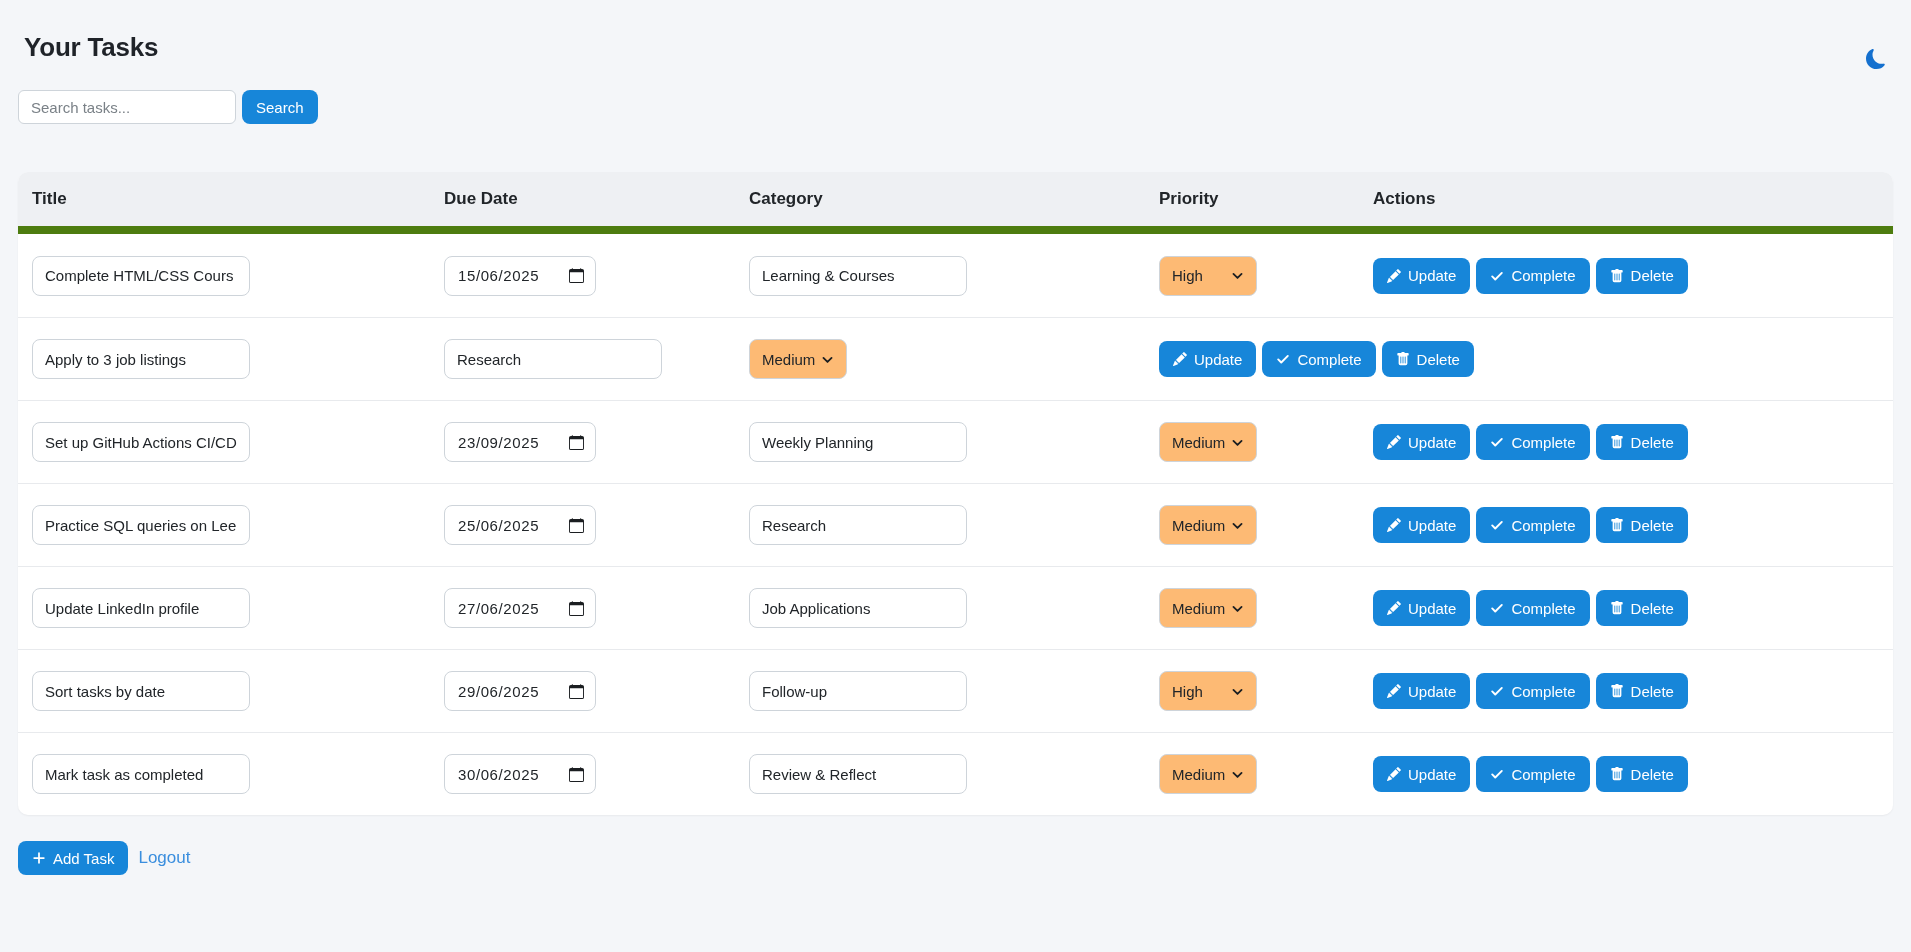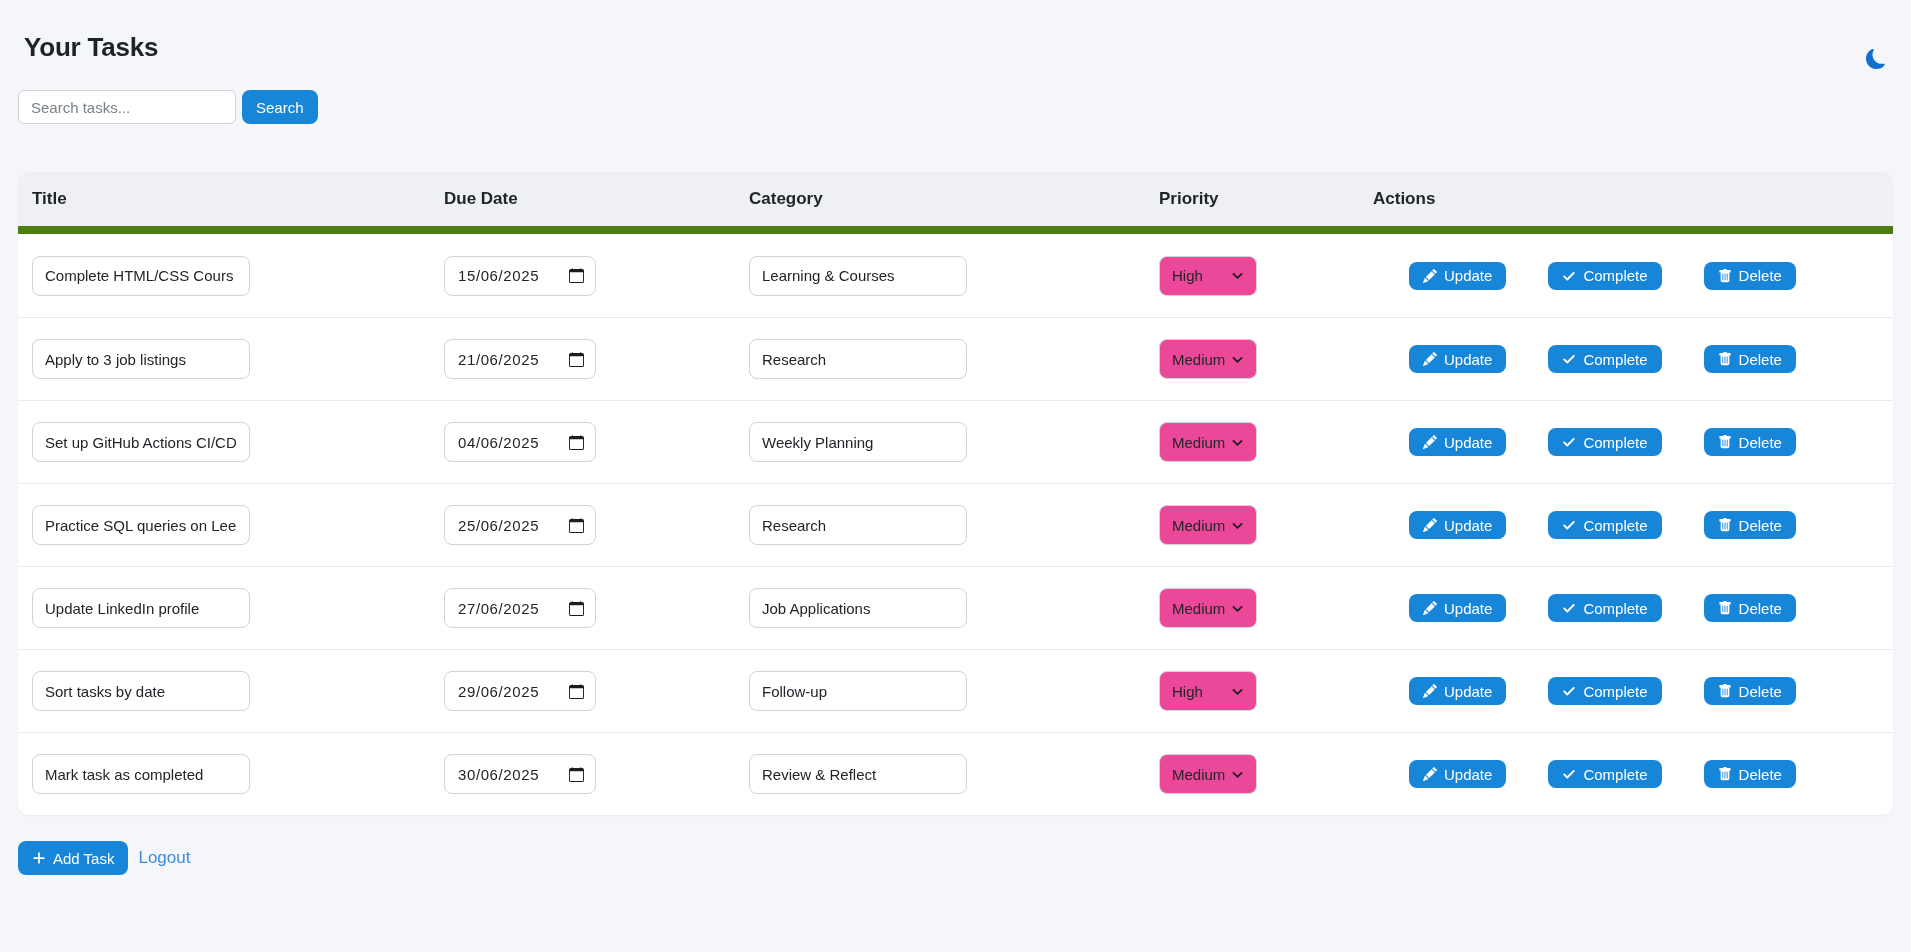--- a/index.html
+++ b/index.html
@@ -55,27 +55,27 @@
   .date-input {
     width:152px; height:40px; border:1px solid #ced4da; border-radius:8px;
     background:#fff; display:flex; align-items:center; justify-content:space-between;
     padding:0 11px 0 13px; cursor:default;
   }
   .date-text { font-size:15px; color:#212529; letter-spacing:0.6px; white-space:nowrap; }
   .cal-icon { display:flex; align-items:center; cursor:pointer; }
 
   .select {
     width:98px; height:40px; border:1px solid #ced4da; border-radius:8px;
-    background:#ec4899; display:flex; align-items:center; justify-content:space-between;
+    background:#fdba74; display:flex; align-items:center; justify-content:space-between;
     padding:0 12px; cursor:pointer;
   }
   .select .sel-text { font-size:15px; color:#212529; }
 
   .actions-cell { gap:6px; }
-  .action-btn { height:28px; font-size:15px;margin-left:36px; }
+  .action-btn { height:36px; font-size:15px; }
 
   
   .footer-row { display:flex; align-items:center; gap:10px; margin-top:26px; }
   .logout-link { color:#3a8ede; font-size:17px; text-decoration:none; cursor:pointer; }
 </style>
 </head>
 <body>
 
 <div class="container">
 
@@ -156,30 +156,20 @@
         <span>Delete</span>
       </button>
     </div>
   </div>
 
   <div class="tgrid trow">
     <div class="cell">
       <input class="text-input" type="text" value="Apply to 3 job listings" style="">
     </div>
     <div class="cell">
-      <div class="date-input">
-        <span class="date-text">21/06/2025</span>
-        <span class="cal-icon">
-          <svg viewBox="0 0 16 16" width="15" height="15" fill="#1b1e21" aria-hidden="true">
-            <path d="M3.5 0a.5.5 0 0 1 .5.5V1h8V.5a.5.5 0 0 1 1 0V1h1a2 2 0 0 1 2 2v11a2 2 0 0 1-2 2H2a2 2 0 0 1-2-2V3a2 2 0 0 1 2-2h1V.5a.5.5 0 0 1 .5-.5zM1 4.5V14a1 1 0 0 0 1 1h12a1 1 0 0 0 1-1V4.5H1z"></path>
-          </svg>
-        </span>
-      </div>
-    </div>
-    <div class="cell">
       <input class="text-input" type="text" value="Research" style="">
     </div>
     <div class="cell">
       <div class="select">
         <span class="sel-text">Medium</span>
         <span style="display:flex;">
           <svg viewBox="0 0 16 16" width="13" height="13" fill="none" stroke="#1b1e21" stroke-width="2.2" stroke-linecap="round" stroke-linejoin="round" aria-hidden="true">
             <path d="M3 6l5 5 5-5"></path>
           </svg>
         </span>
@@ -212,21 +202,21 @@
       </button>
     </div>
   </div>
 
   <div class="tgrid trow">
     <div class="cell">
       <input class="text-input" type="text" value="Set up GitHub Actions CI/CD" style="">
     </div>
     <div class="cell">
       <div class="date-input">
-        <span class="date-text">04/06/2025</span>
+        <span class="date-text">23/09/2025</span>
         <span class="cal-icon">
           <svg viewBox="0 0 16 16" width="15" height="15" fill="#1b1e21" aria-hidden="true">
             <path d="M3.5 0a.5.5 0 0 1 .5.5V1h8V.5a.5.5 0 0 1 1 0V1h1a2 2 0 0 1 2 2v11a2 2 0 0 1-2 2H2a2 2 0 0 1-2-2V3a2 2 0 0 1 2-2h1V.5a.5.5 0 0 1 .5-.5zM1 4.5V14a1 1 0 0 0 1 1h12a1 1 0 0 0 1-1V4.5H1z"></path>
           </svg>
         </span>
       </div>
     </div>
     <div class="cell">
       <input class="text-input" type="text" value="Weekly Planning" style="">
     </div>

